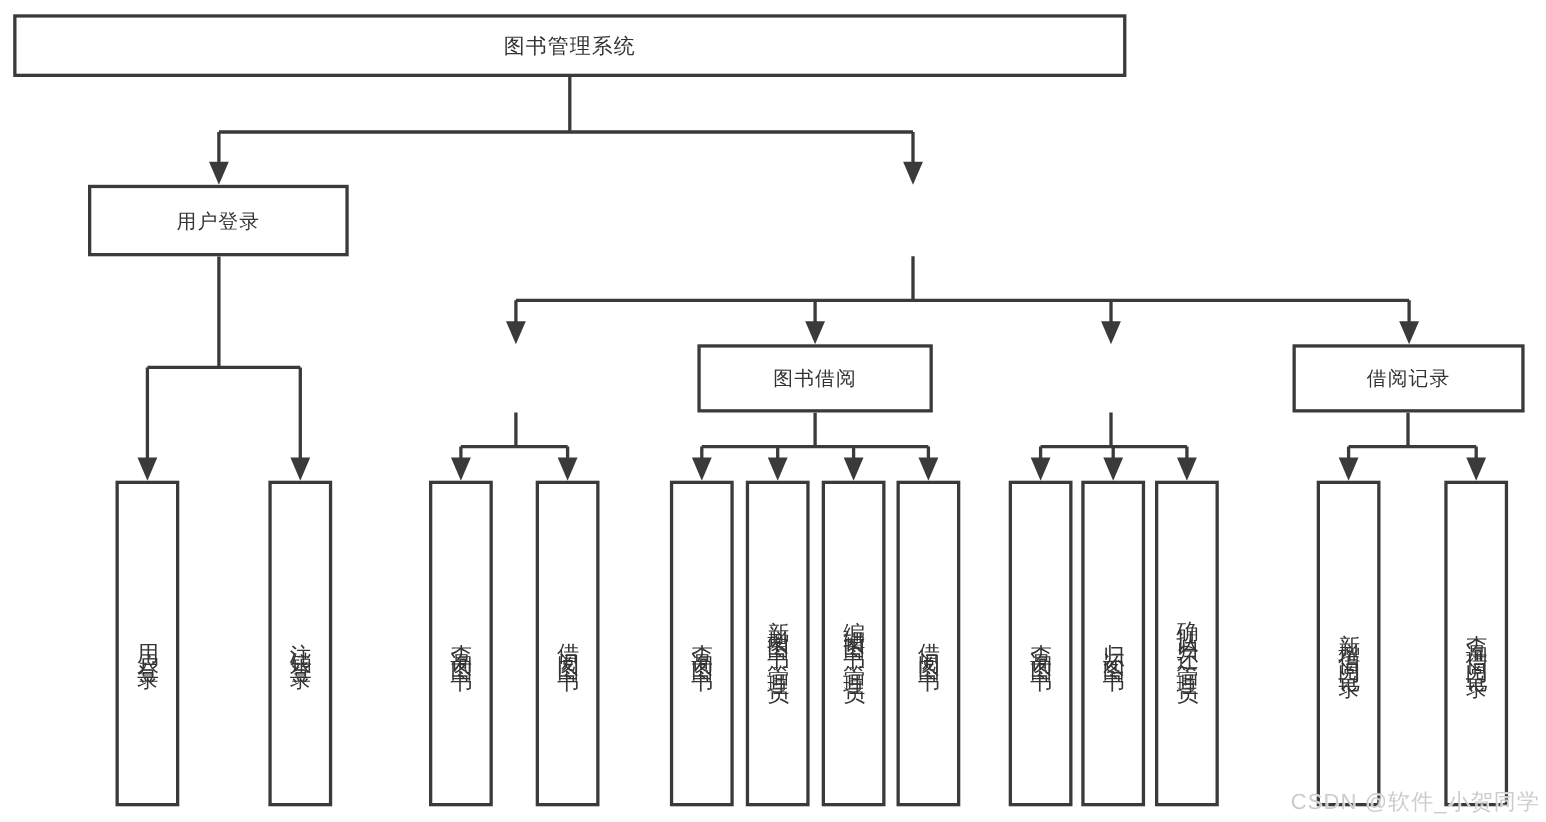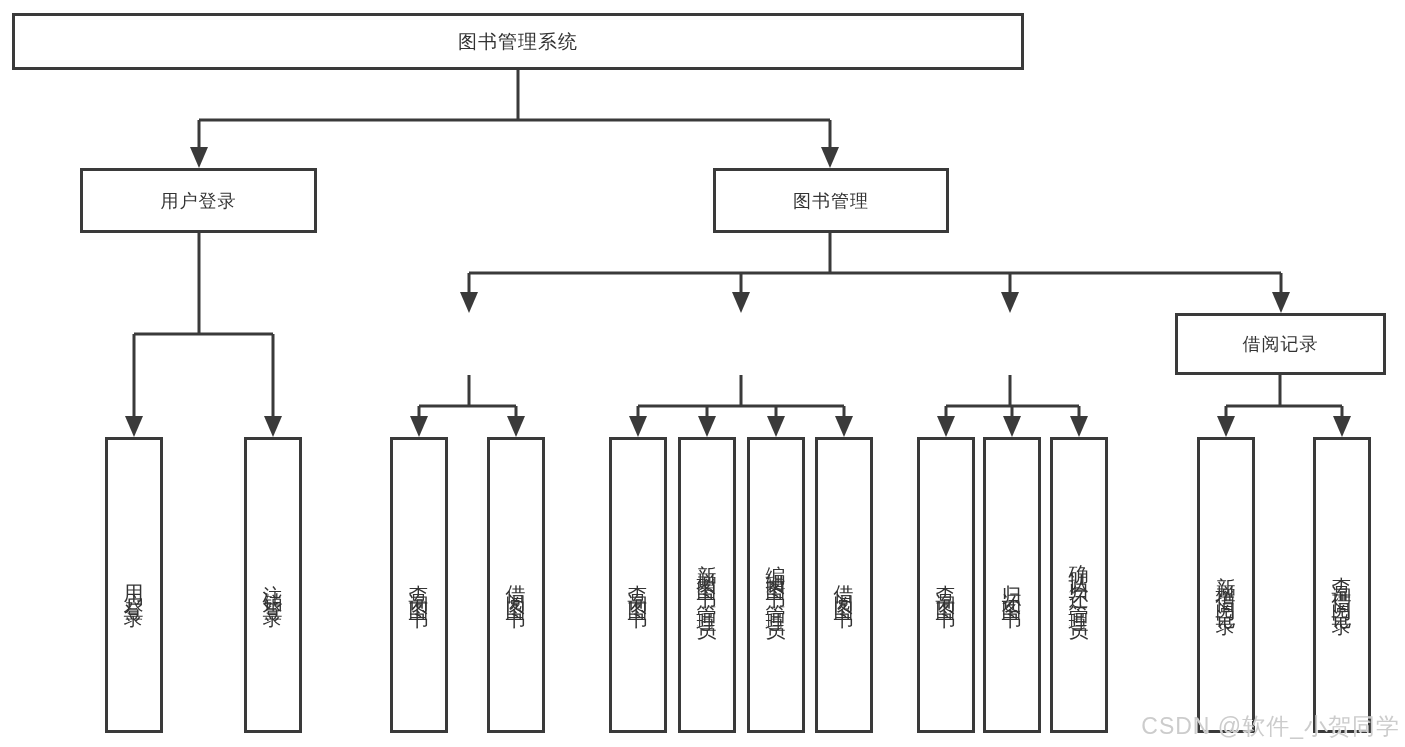--- a/index.html
+++ b/index.html
@@ -43,21 +43,21 @@
     writing-mode:vertical-rl;
     text-orientation:mixed;
     font-size:20px;
     letter-spacing:8px;
     line-height:1;
     color:var(--text);
   }
   .watermark{
     position:absolute;
     right:5px;bottom:5px;
-    font-size:23px;
+    font-size:20px;
     letter-spacing:1px;
     color:var(--wm);
     text-shadow:1px 1px 0 rgba(255,255,255,0.8);
     z-index:10;
     white-space:nowrap;
   }
 </style>
 </head>
 <body>
 
@@ -92,22 +92,22 @@
       <polygon points="1003,416 1021,416 1012,437"></polygon>
       <polygon points="1070,416 1088,416 1079,437"></polygon>
       <polygon points="1217,416 1235,416 1226,437"></polygon>
       <polygon points="1333,416 1351,416 1342,437"></polygon>
     </g>
   </svg>
 
   <div class="hbox root" style="left:12px;top:13px;width:1012px;height:57px;">图书管理系统</div>
 
   <div class="hbox" style="left:80px;top:168px;width:237px;height:65px;">用户登录</div>
-  <div class="hbox" style="left:713px;top:168px;width:236px;height:65px;">图书管理</div>
 
+  <div class="hbox" style="left:634px;top:313px;width:214px;height:62px;">图书借阅</div>
   <div class="hbox" style="left:1175px;top:313px;width:211px;height:62px;">借阅记录</div>
 
   <div class="vbox" style="left:105px;top:437px;width:58px;height:296px;">用户登录</div>
   <div class="vbox" style="left:244px;top:437px;width:58px;height:296px;">注销登录</div>
 
   <div class="vbox" style="left:390px;top:437px;width:58px;height:296px;">查询图书</div>
   <div class="vbox" style="left:487px;top:437px;width:58px;height:296px;">借阅图书</div>
 
   <div class="vbox" style="left:609px;top:437px;width:58px;height:296px;">查询图书</div>
   <div class="vbox" style="left:678px;top:437px;width:58px;height:296px;">新增图书（管理员）</div>

